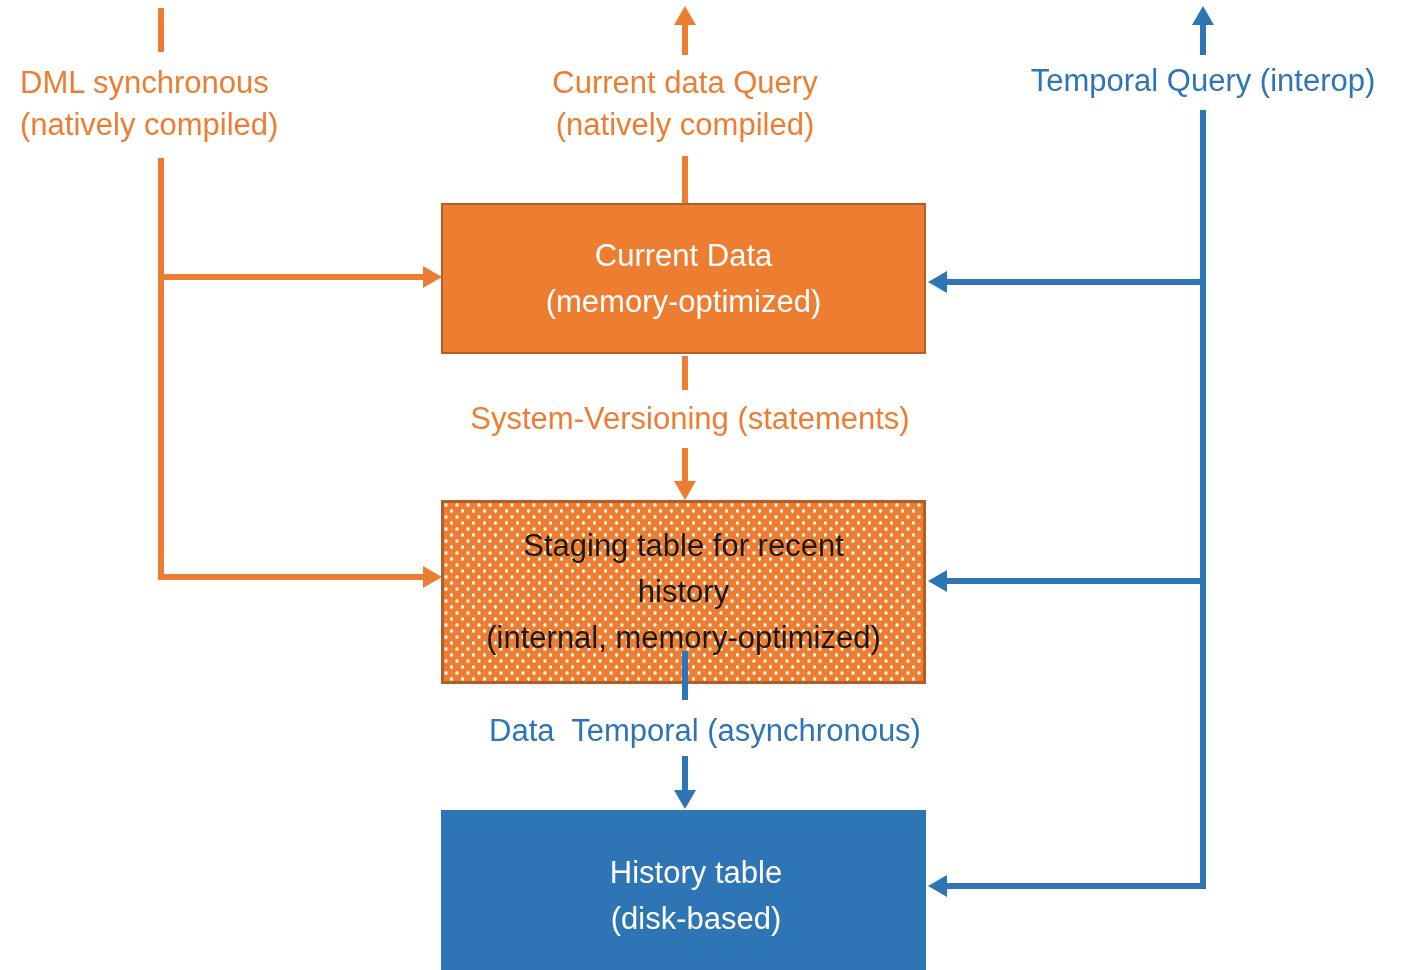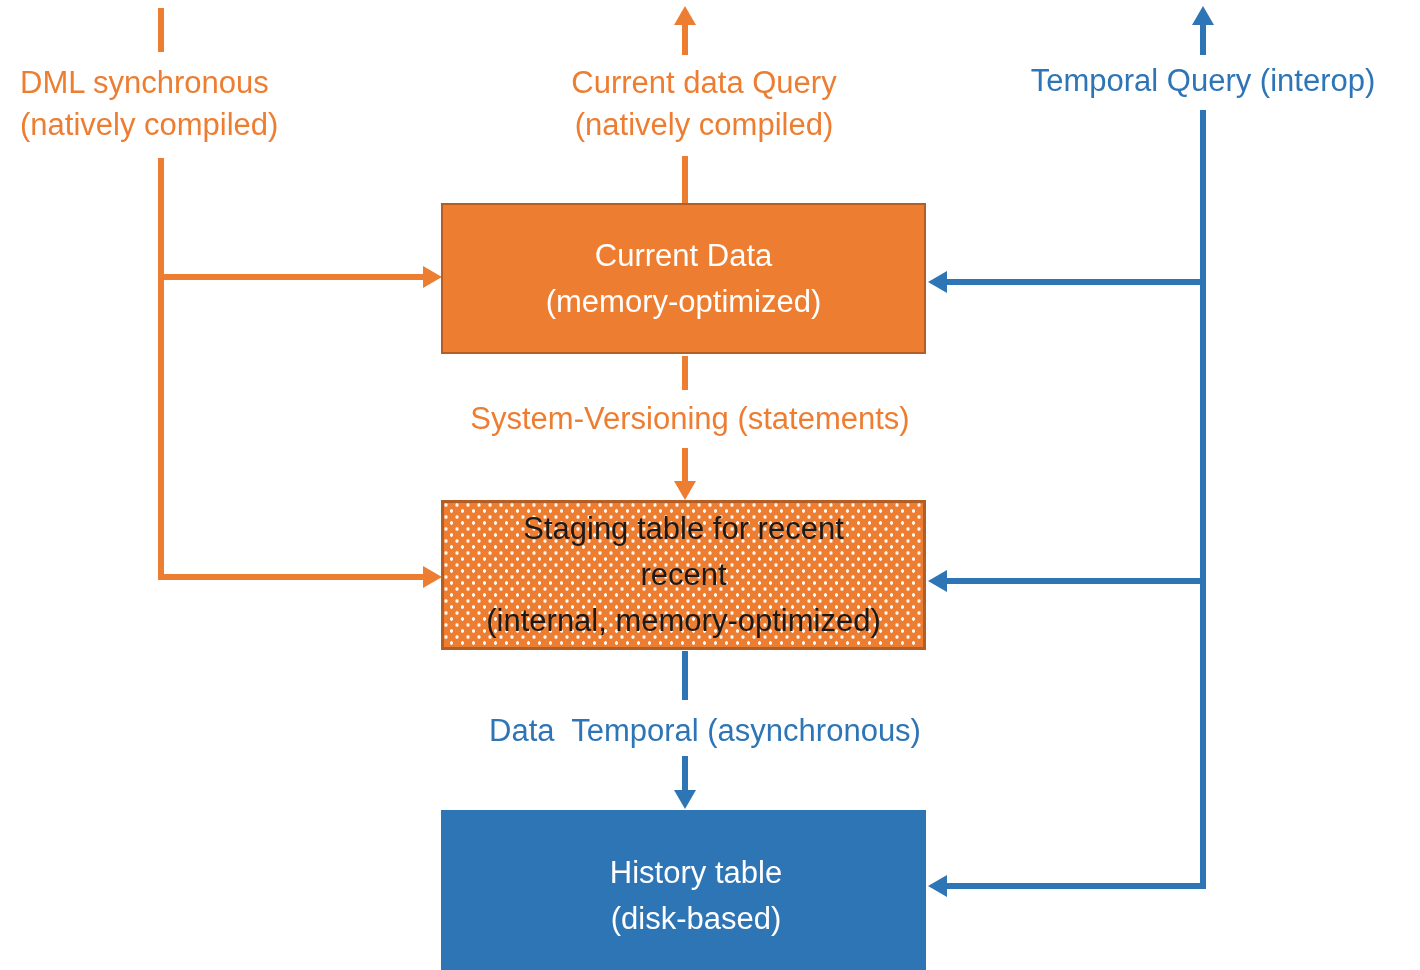--- a/index.html
+++ b/index.html
@@ -28,21 +28,21 @@
   .box{
     position:absolute;left:441px;width:485px;
     display:flex;flex-direction:column;justify-content:center;align-items:center;
     text-align:center;font-size:31px;line-height:46px;box-sizing:border-box;
   }
   .box-current{
     top:203px;height:151px;background:var(--orange);
     border:2px solid var(--orange-border);color:var(--box-text-light);
   }
   .box-staging{
-    top:500px;height:150px;color:var(--box-text-dark);
+    top:500px;height:184px;color:var(--box-text-dark);
     border:3px solid var(--orange-border);
     background-color:var(--orange);
     background-image:
       radial-gradient(circle, rgba(255,255,255,.95) 1.6px, transparent 1.9px),
       radial-gradient(circle, rgba(255,255,255,.95) 1.6px, transparent 1.9px);
     background-size:11px 12px;
     background-position:2px 2px, 7.5px 8px;
   }
   .box-history{
     top:810px;height:172px;background:var(--blue);color:var(--box-text-light);padding-left:25px;
@@ -64,40 +64,40 @@
 
   <div class="seg orange-fill" style="left:158px;top:274px;width:266px;height:6px;"></div>
   <div class="tri tri-right-orange" style="left:423px;top:266px;"></div>
 
   <div class="seg orange-fill" style="left:158px;top:574px;width:266px;height:6px;"></div>
   <div class="tri tri-right-orange" style="left:423px;top:566px;"></div>
 
   <div class="tri tri-up-orange" style="left:674px;top:6px;"></div>
   <div class="seg orange-fill" style="left:682px;top:25px;width:6px;height:30px;"></div>
 
-  <div class="lbl orange-text center" style="left:454px;top:62px;width:500px;">
+  <div class="lbl orange-text center" style="left:435px;top:62px;width:500px;">
     <div>Current data Query</div>
     <div>(natively compiled)</div>
   </div>
 
   <div class="seg orange-fill" style="left:682px;top:156px;width:6px;height:47px;"></div>
 
   <div class="box box-current">
     <div>Current Data</div>
     <div>(memory-optimized)</div>
   </div>
 
   <div class="seg orange-fill" style="left:682px;top:356px;width:6px;height:34px;"></div>
   <div class="lbl orange-text center" style="left:420px;top:398px;width:540px;">System-Versioning (statements)</div>
   <div class="seg orange-fill" style="left:682px;top:448px;width:6px;height:33px;"></div>
   <div class="tri tri-down-orange" style="left:674px;top:481px;"></div>
 
   <div class="box box-staging">
     <div>Staging table for recent</div>
-    <div>recent</div>
+    <div>history</div>
     <div>(internal, memory-optimized)</div>
   </div>
 
   <div class="seg blue-fill" style="left:682px;top:651px;width:6px;height:49px;"></div>
   <div class="lbl blue-text center pre" style="left:450px;top:710px;width:510px;">Data  Temporal (asynchronous)</div>
   <div class="seg blue-fill" style="left:682px;top:756px;width:6px;height:34px;"></div>
   <div class="tri tri-down-blue" style="left:674px;top:790px;"></div>
 
   <div class="box box-history">
     <div>History table</div>

